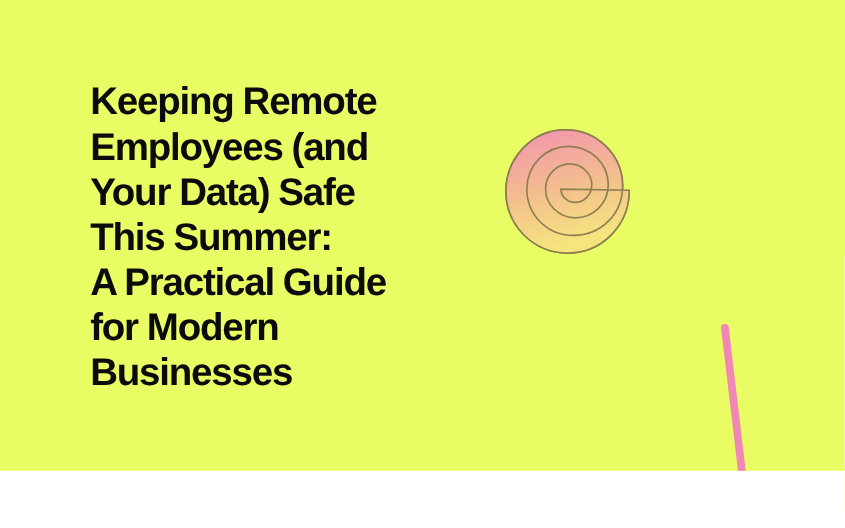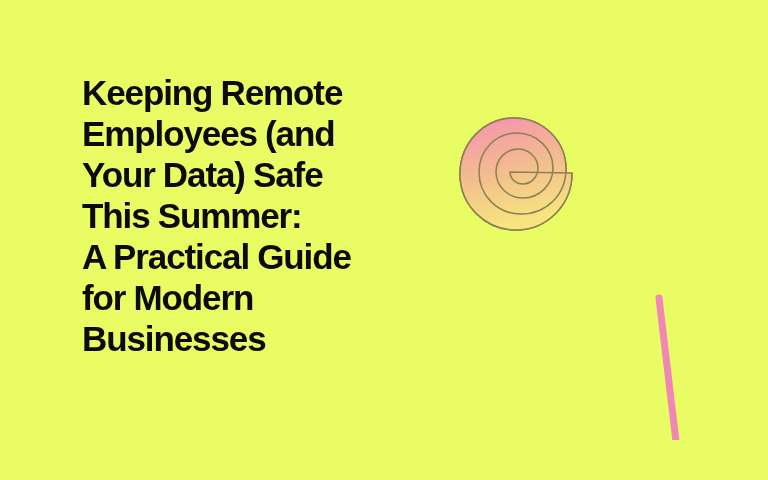--- a/index.html
+++ b/index.html
@@ -8,21 +8,21 @@
   }
   body {
     width: 768px;
     height: 480px;
     overflow: hidden;
     font-family: "Liberation Sans", sans-serif;
   }
   #banner {
     position: relative;
     width: 768px;
-    height: 480px;
+    height: 428px;
     background: #EAFC63;
     overflow: hidden;
   }
   #headline {
     position: absolute;
     left: 82px;
     top: 72px;
     width: 300px;
     margin: 0;
     font-family: "Liberation Sans", sans-serif;

